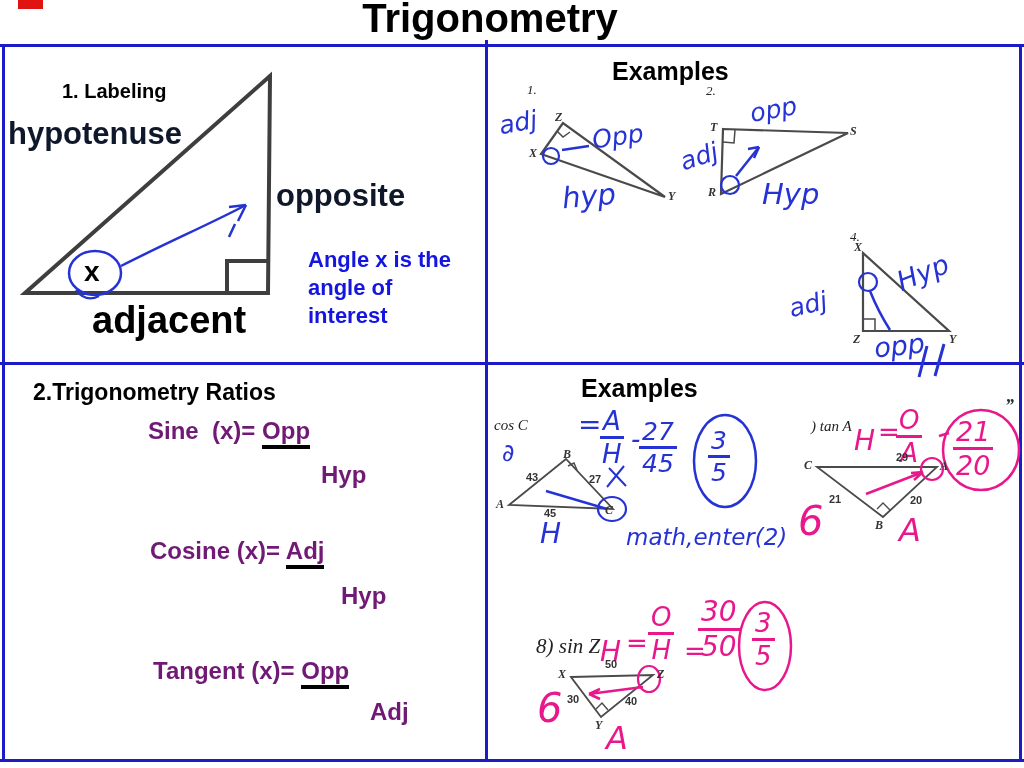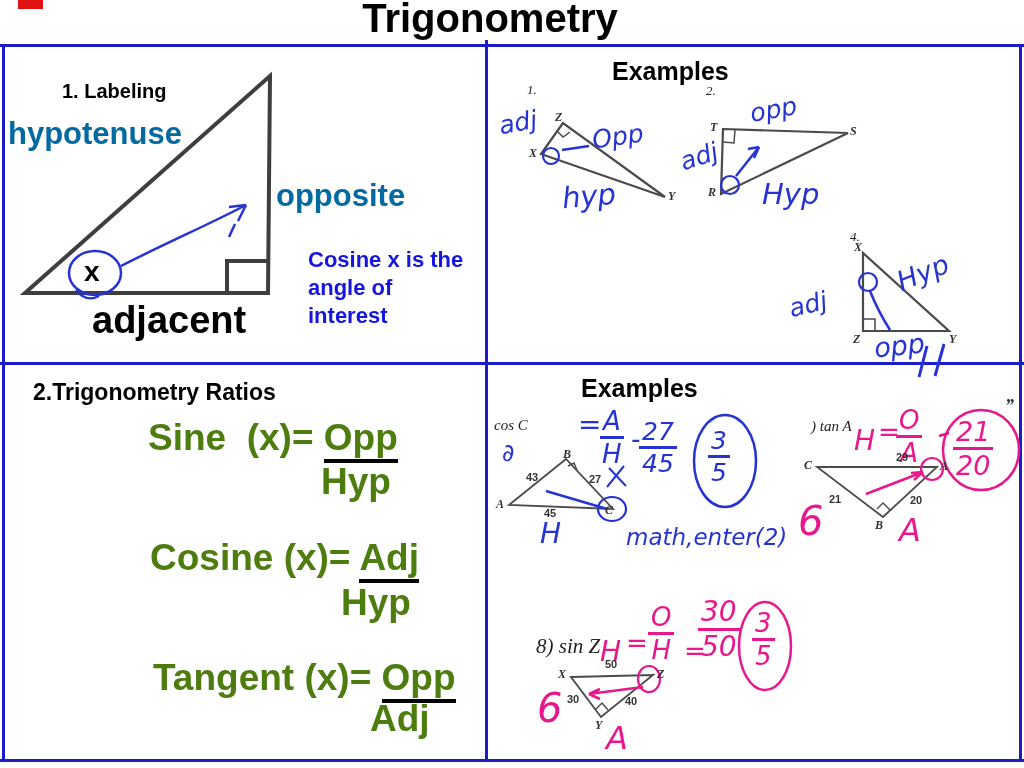--- a/index.html
+++ b/index.html
@@ -3,34 +3,34 @@
 <meta charset="utf-8">
 <style>
   html,body{margin:0;padding:0;background:#e8e8e8;}
   #page{position:relative;width:1024px;height:768px;background:#ffffff;overflow:hidden;
         font-family:"Liberation Sans",sans-serif;}
   .hline{position:absolute;height:3px;background:#1b1bc8;}
   .vline{position:absolute;width:3px;background:#1b1bc8;}
   .title{position:absolute;left:0;top:-4px;width:980px;text-align:center;
          font-size:40px;font-weight:bold;color:#000;}
   .h-bold{position:absolute;font-weight:bold;color:#000;}
-  .grayprint{color:#0369a1;}
+  .grayprint{color:#0f172a;}
   .print{position:absolute;font-family:"Liberation Serif",serif;font-style:italic;color:#222;}
   .plabel{position:absolute;font-family:"Liberation Serif",serif;font-style:italic;
           font-weight:bold;font-size:12px;color:#333;}
   .pside{position:absolute;font-size:11px;font-weight:bold;color:#333;}
   .hand{position:absolute;font-family:"DejaVu Sans",sans-serif;font-style:italic;
         color:#2633d4;line-height:1;}
   .handp{position:absolute;font-family:"DejaVu Sans",sans-serif;font-style:italic;
          color:#e8188c;line-height:1;}
   .note-blue{position:absolute;font-weight:bold;color:#1515e0;font-size:22px;line-height:28px;}
   .frac{display:inline-flex;flex-direction:column;align-items:center;line-height:1;}
   .fnum{border-bottom:3px solid currentColor;padding:0 3px 2px;}
   .fden{padding-top:2px;}
-  .rline{position:absolute;font-size:37px;font-weight:bold;color:#4d7c0f;white-space:pre;}
+  .rline{position:absolute;font-size:24px;font-weight:bold;color:#701a75;white-space:pre;}
   .underl{border-bottom:4px solid #000;padding-bottom:1px;}
   .redmark{position:absolute;left:18px;top:0;width:25px;height:9px;background:#e01212;}
   svg.layer{position:absolute;left:0;top:0;pointer-events:none;}
 </style>
 </head>
 <body>
 
 <div id="page">
 
   <div class="redmark"></div>
@@ -104,21 +104,21 @@
       <ellipse cx="765" cy="646" rx="26" ry="44" fill="none" stroke="#e8188c" stroke-width="2.5"></ellipse>
     </g>
   </svg>
 
   <div class="h-bold" style="left:62px;top:80px;font-size:20px;">1. Labeling</div>
   <div class="h-bold grayprint" style="left:8px;top:116px;font-size:31px;">hypotenuse</div>
   <div class="h-bold grayprint" style="left:276px;top:178px;font-size:31px;">opposite</div>
   <div class="h-bold" style="left:84px;top:256px;font-size:28px;">x</div>
   <div class="h-bold" style="left:92px;top:299px;font-size:38px;">adjacent</div>
   <div class="note-blue" style="left:308px;top:246px;">
-    <div>Cosine x is the</div>
+    <div>Angle x is the</div>
     <div>angle of</div>
     <div>interest</div>
   </div>
 
   <div class="h-bold" style="left:612px;top:57px;font-size:25px;">Examples</div>
 
   <div class="print" style="left:527px;top:82px;font-size:13px;">1.</div>
   <div class="plabel" style="left:555px;top:110px;">Z</div>
   <div class="plabel" style="left:529px;top:146px;">X</div>
   <div class="plabel" style="left:668px;top:189px;">Y</div>

